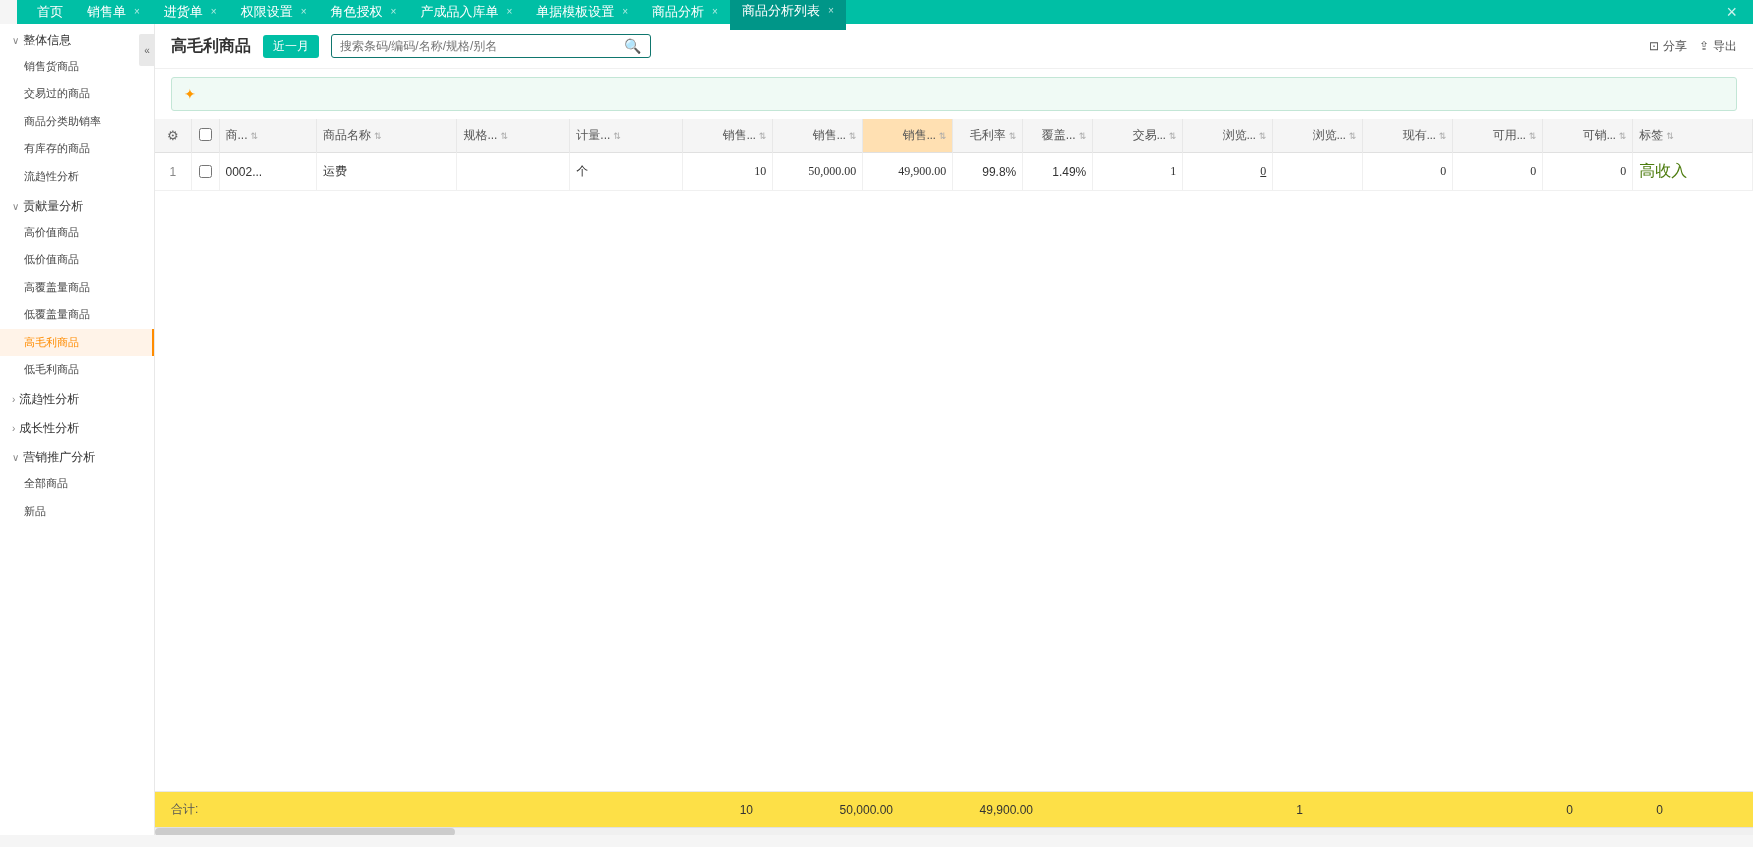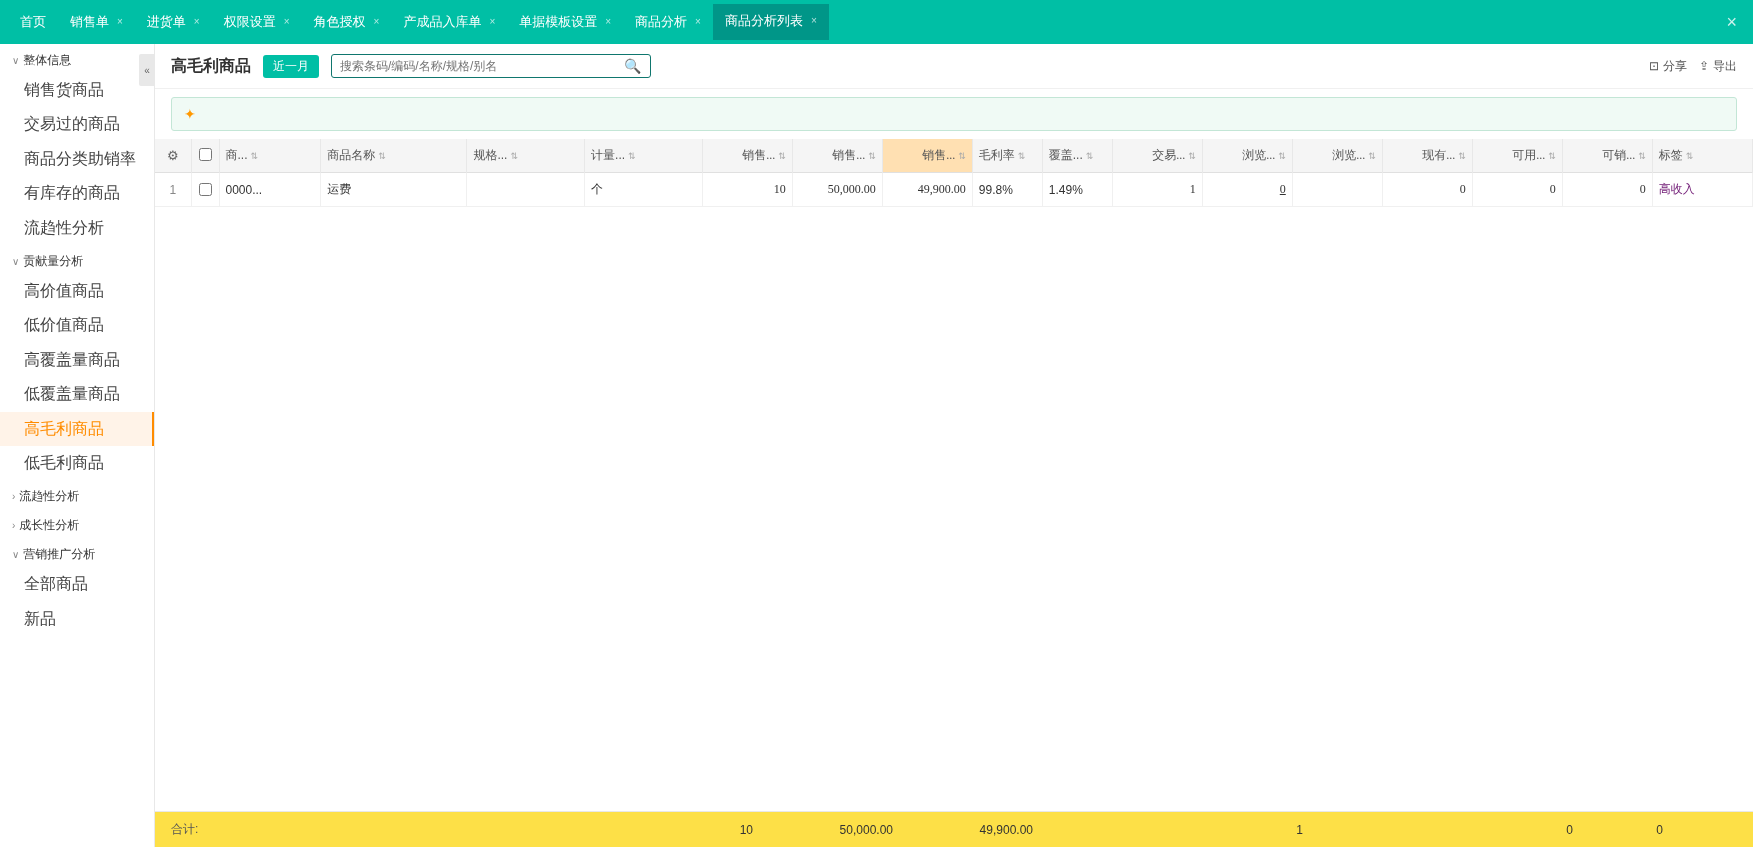--- a/index.html
+++ b/index.html
@@ -3,24 +3,25 @@
   <meta charset="utf-8">
   <style>
     * { box-sizing: border-box; margin: 0; padding: 0; }
     body { font-family: 'Microsoft YaHei', Arial, sans-serif; font-size: 12px; background: #f5f5f5; overflow: hidden; }
 
     
     .top-nav {
       background: #00bfa5;
       display: flex;
       align-items: center;
-      height: 44px;
+      height: 24px;
       padding: 0 8px;
       color: white;
       user-select: none;
+      margin-left: 17px;
     }
     .nav-item {
       padding: 0 12px;
       height: 36px;
       line-height: 36px;
       cursor: pointer;
       font-size: 13px;
       white-space: nowrap;
       color: white;
       display: flex;
@@ -80,21 +81,21 @@
       align-items: center;
       padding: 8px 12px 4px 12px;
       font-size: 12px;
       color: #333;
       cursor: pointer;
       gap: 4px;
     }
     .sidebar-group-header .arrow { font-size: 10px; color: #888; }
     .sidebar-item {
       padding: 6px 12px 6px 24px;
-      font-size: 16px;
+      font-size: 11px;
       color: #444;
       cursor: pointer;
       line-height: 1.4;
     }
     .sidebar-item.active {
       background: #fff3e8;
       color: #ff8c00;
       border-right: 2px solid #ff8c00;
     }
 
@@ -219,23 +220,23 @@
     }
     tbody td {
       padding: 8px 6px;
       color: #333;
       border-right: 1px solid #f0f0f0;
       white-space: nowrap;
     }
     .col-num { width: 36px; text-align: center; color: #888; }
     .col-check { width: 28px; text-align: center; }
     .col-data { width: 90px; text-align: right; font-family: Liberation Serif, serif; }
-    .col-rate { width: 70px; text-align: left; }
-
-    .tag-high { color: #701a75; font-size: 12px; font-weight: 500; }
+    .col-rate { width: 70px; text-align: right; }
+
+    .tag-high { color: #4d7c0f; font-size: 16px; font-weight: 500; }
     .underline-link { text-decoration: underline; color: #333; cursor: pointer; }
 
     
     .footer-total {
       background: #fde047;
       border-top: 1px solid #e8e8e8;
       padding: 8px 16px;
       display: flex;
       align-items: center;
       gap: 8px;
@@ -506,21 +507,21 @@
           </tr>
         </thead>
         <tbody>
           <tr class="table-row">
             <td class="col-num">1</td>
             <td class="col-check">
               <div class="checkbox-cell">
                 <input type="checkbox" style="">
               </div>
             </td>
-            <td>0000...</td>
+            <td>0002...</td>
             <td>运费</td>
             <td></td>
             <td>个</td>
             <td class="col-data">10</td>
             <td class="col-data">50,000.00</td>
             <td class="col-data">49,900.00</td>
             <td class="col-rate">99.8%</td>
             <td class="col-rate">1.49%</td>
             <td class="col-data">1</td>
             <td class="col-data">

